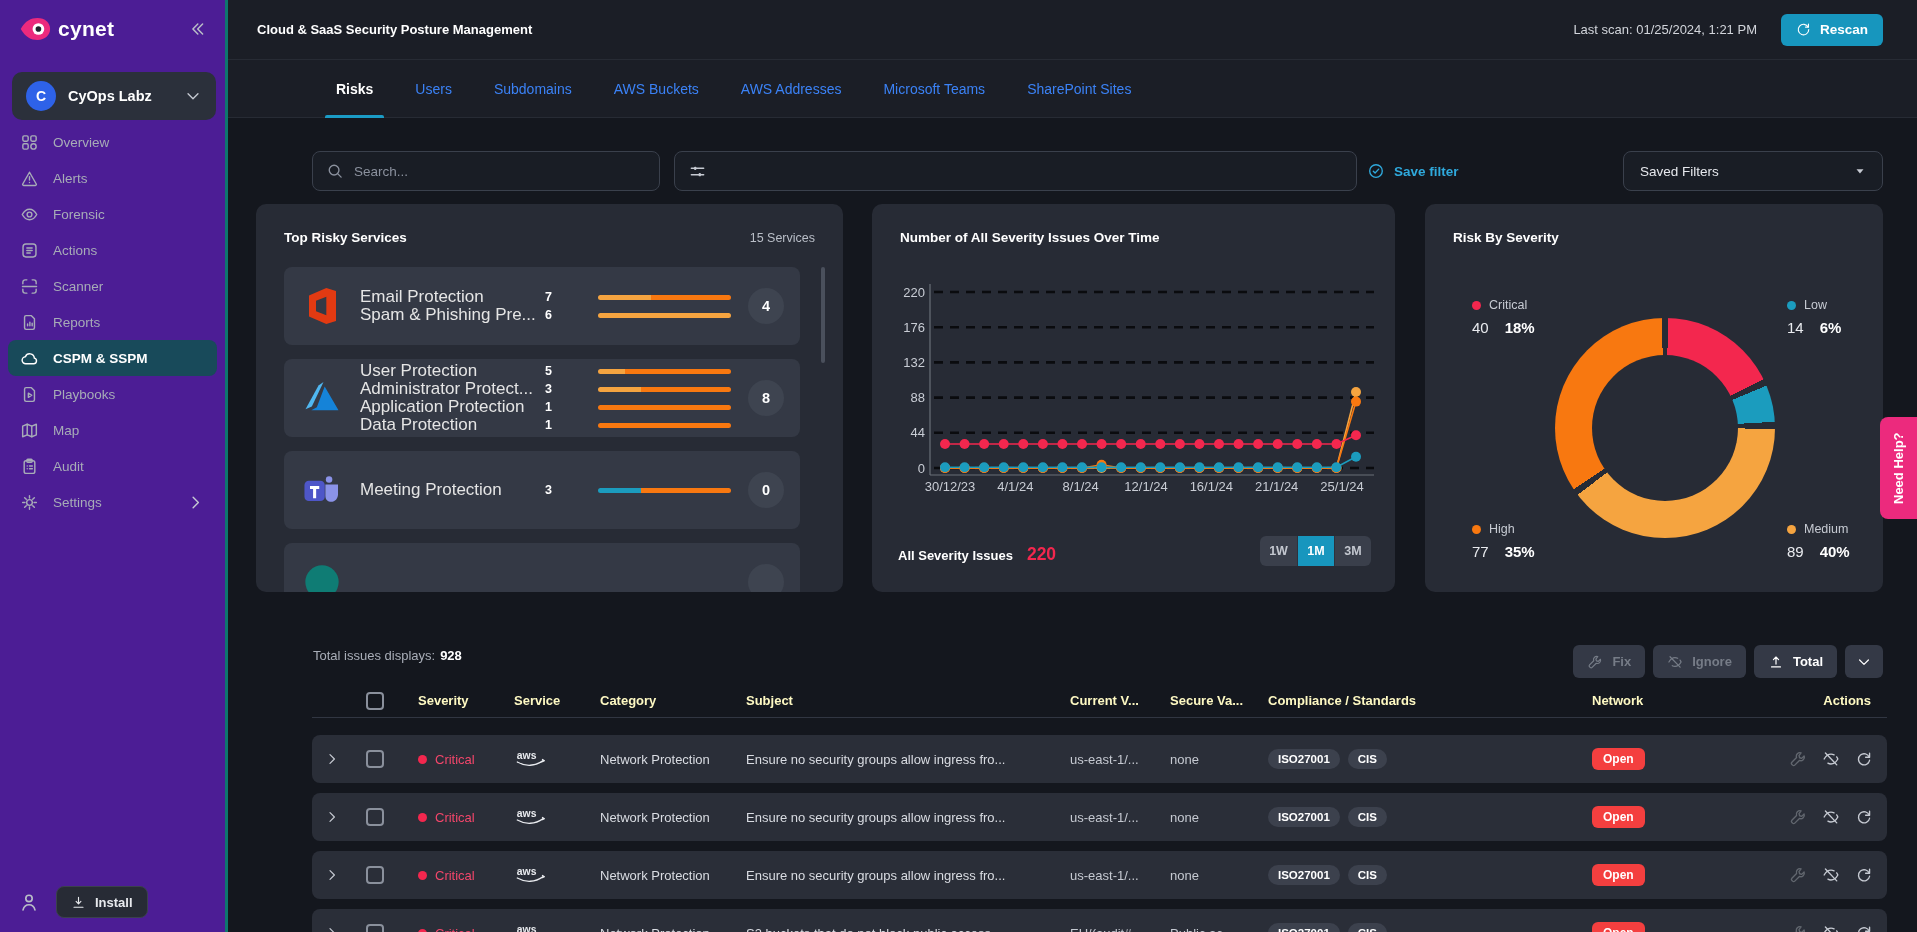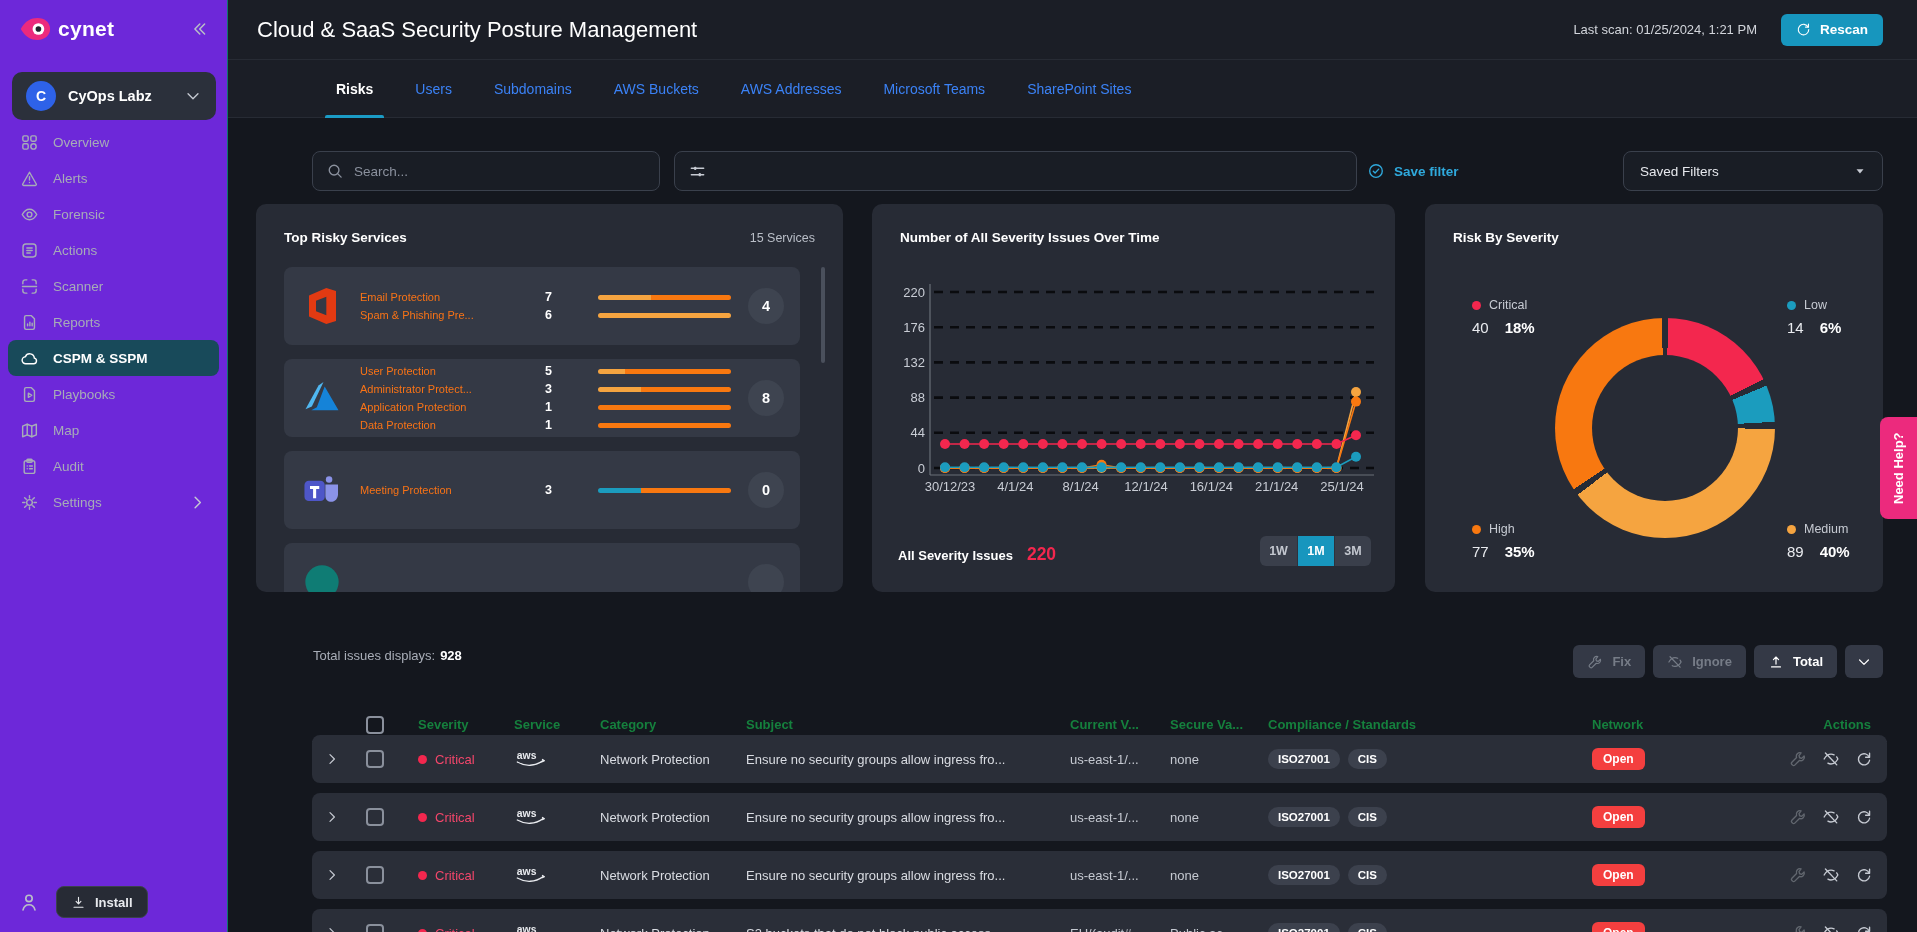--- a/index.html
+++ b/index.html
@@ -1,40 +1,40 @@
 <!DOCTYPE html>
 <html><head>
 <meta charset="utf-8">
 <style>
   *{margin:0;padding:0;box-sizing:border-box}
   body{background:#0b0c10;font-family:"Liberation Sans",sans-serif;-webkit-font-smoothing:antialiased}
   .app{position:relative;width:1917px;height:932px;background:#14171E;overflow:hidden;color:#E8EAEE}
   
-  .sidebar{position:absolute;left:0;top:0;width:228px;height:100%;background:#6d28d9;border-right:1px solid #0f766e}
+  .sidebar{position:absolute;left:0;top:0;width:228px;height:100%;background:#4c1d95;border-right:3px solid #0f766e}
   .logo-row{display:flex;align-items:center;justify-content:space-between;padding:17px 18px 0 20px}
   .logo{display:flex;align-items:center;gap:7px}
   .logo-word{font-size:21px;font-weight:700;letter-spacing:.3px;color:#fff}
   .collapse-btn{width:20px;height:20px;color:#B9BEC7;cursor:pointer}
   .tenant{position:absolute;left:12px;top:72px;width:204px;height:48px;background:#2B303B;border-radius:10px;display:flex;align-items:center;gap:12px;padding:0 14px;cursor:pointer}
   .avatar{width:30px;height:30px;border-radius:50%;background:#2E62E8;color:#fff;display:flex;align-items:center;justify-content:center;font-size:14px;font-weight:700}
   .tenant-name{font-size:14.5px;font-weight:700;flex:1;color:#fff}
   .tenant-caret{width:18px;height:18px;color:#C6CAD2}
   .nav{position:absolute;top:124px;left:0;right:0}
   .nav-item{display:flex;align-items:center;gap:14px;height:36px;padding:0 12px 0 12px;margin:0 8px;color:#A7ACB7;font-size:13.5px;border-radius:8px;cursor:pointer}
   .nav-item .icon{width:19px;height:19px;flex:none}
   .nav-item.active{background:#184A5A;color:#fff;font-weight:700}
   .nav-label{flex:1;white-space:nowrap}
   .nav-trailing{width:16px;height:16px;color:#C6CAD2}
   .sidebar-bottom{position:absolute;bottom:14px;left:18px;display:flex;align-items:center;gap:16px}
   .person-btn{width:22px;height:22px;color:#B9BEC7;cursor:pointer}
   .install-btn{display:flex;gap:9px;align-items:center;height:32px;padding:0 14px;background:#272B35;border:1px solid #3B414D;border-radius:8px;font-size:13px;font-weight:600;color:#E8EAEE;cursor:pointer;font-family:inherit}
   
   .main{position:absolute;left:228px;top:0;right:0;height:100%}
   .topbar{position:absolute;top:0;left:0;right:0;height:60px;background:#1B1E26;border-bottom:1px solid #272B34;display:flex;align-items:center;padding:0 34px 0 29px}
-  .page-title{font-size:22px;font-weight:400;flex:1;color:#fff}
+  .page-title{font-size:13px;font-weight:700;flex:1;color:#fff}
   .last-scan{font-size:13px;color:#D2D5DB;margin-right:24px}
   .rescan-btn{display:flex;align-items:center;gap:9px;height:32px;padding:0 15px;background:#1796BE;border:none;border-radius:6px;color:#fff;font-size:13.5px;font-weight:700;cursor:pointer;font-family:inherit}
   .rescan-btn .icon{width:15px;height:15px}
   .tabsbar{position:absolute;top:60px;left:0;right:0;height:58px;background:#1B1E26;border-bottom:1px solid #272B34;display:flex;align-items:stretch;gap:20px;padding-left:97px}
   .tab{display:flex;align-items:center;padding:0 11px;font-size:14px;color:#3b82f6;position:relative;cursor:pointer;white-space:nowrap}
   .tab.active{color:#fff;font-weight:600}
   .tab.active::after{content:"";position:absolute;left:0;right:0;bottom:-1px;height:3px;background:#1B9CC6;border-radius:2px 2px 0 0}
   
   .search-box{position:absolute;left:84px;top:151px;width:348px;height:40px;border:1px solid #3A404C;border-radius:8px;background:#191D25;display:flex;align-items:center;gap:10px;padding:0 13px;color:#8B919E}
   .search-box .icon{width:18px;height:18px;flex:none}
@@ -51,21 +51,21 @@
   .card-title{position:absolute;left:28px;top:26px;font-size:13.5px;font-weight:700;color:#fff}
   .card-aside{position:absolute;right:28px;top:27px;font-size:12.5px;color:#B9BEC7}
   #card-top-risky{left:28px;width:587px;overflow:hidden}
   #card-chart{left:644px;width:523px}
   #card-donut{left:1197px;width:458px}
   .groups{position:absolute;left:28px;top:63px;width:516px;display:flex;flex-direction:column;gap:14px}
   .group{background:#343945;border-radius:8px;display:flex;align-items:center;padding:0 16px;height:78px;flex:none}
   .g-icon{width:44px;height:44px;display:flex;align-items:center;justify-content:center;margin-right:16px;flex:none}
   .g-lines{display:flex;flex-direction:column;justify-content:center;flex:1}
   .g-line{display:flex;align-items:center;height:18px}
-  .g-name{width:185px;font-size:11px;color:#f97316;white-space:nowrap;overflow:hidden}
+  .g-name{width:185px;font-size:17px;color:#e5e5e5;white-space:nowrap;overflow:hidden}
   .g-count{width:53px;font-size:12.5px;font-weight:700;color:#fff}
   .g-bar{width:133px;height:5px;border-radius:3px;overflow:hidden;display:flex;background:transparent}
   .g-bar span{height:100%}
   .badge{width:36px;height:36px;border-radius:50%;background:#3E4450;display:flex;align-items:center;justify-content:center;font-size:14.5px;font-weight:700;color:#fff;margin-left:auto;flex:none}
   .scrollbar{position:absolute;right:18px;top:63px;width:4px;height:96px;background:#4A505C;border-radius:2px;cursor:pointer}
   .chart-plot{position:absolute;left:0;top:58px;width:523px;height:242px}
   .chart-footer{position:absolute;left:26px;top:340px;display:flex;align-items:baseline;gap:14px}
   .cf-label{font-size:13px;font-weight:700;color:#fff}
   .cf-value{font-size:17.5px;font-weight:700;color:#F3274E}
   .range-group{position:absolute;left:388px;top:332px;display:flex;border-radius:6px;overflow:hidden}
@@ -86,21 +86,21 @@
   .lg-pct{font-weight:700;color:#fff}
   
   .table-total{position:absolute;left:85px;top:648px;font-size:13px;color:#A9AEB8}
   .table-total b{color:#fff;font-weight:700;margin-left:5px}
   .toolbar{position:absolute;right:34px;top:645px;display:flex;gap:8px}
   .tool-btn{height:33px;padding:0 14px;background:#343946;border:none;border-radius:6px;display:flex;align-items:center;gap:9px;font-size:13px;font-weight:600;cursor:pointer;font-family:inherit;color:#fff}
   .tool-btn .icon{width:16px;height:16px}
   .tool-btn.disabled{color:#767C87}
   .caret-btn{width:38px;padding:0;justify-content:center}
   .tgrid{display:grid;grid-template-columns:40px 46px 96px 86px 146px 324px 100px 98px 324px 170px 1fr;align-items:center}
-  .thead{position:absolute;left:84px;top:708px;width:1575px;height:34px;font-size:13px;font-weight:700;color:#15803d;border-bottom:1px solid #313642}
+  .thead{position:absolute;left:84px;top:684px;width:1575px;height:34px;font-size:13px;font-weight:700;color:#fef9c3;border-bottom:1px solid #313642}
   .trow{position:absolute;left:84px;width:1575px;height:48px;background:#2A2E38;border-radius:8px;font-size:13px;color:#D9DCE2}
   .cell{padding-left:20px;min-width:0;white-space:nowrap;overflow:hidden}
   .cell.c-center{padding-left:0;justify-self:center}
   .expander{justify-self:center;width:16px;height:16px;color:#C6CAD2;cursor:pointer;padding-left:0}
   .cb{width:18px;height:18px;border:2px solid #8A909C;border-radius:4px;cursor:pointer;justify-self:start;margin-left:14px}
   .sev{display:flex;align-items:center;gap:8px}
   .sev-dot{width:9px;height:9px;border-radius:50%;background:#F3274E;flex:none}
   .sev-label{color:#F4466B}
   .gfx{display:inline-flex}
   .gfx svg{display:block}

